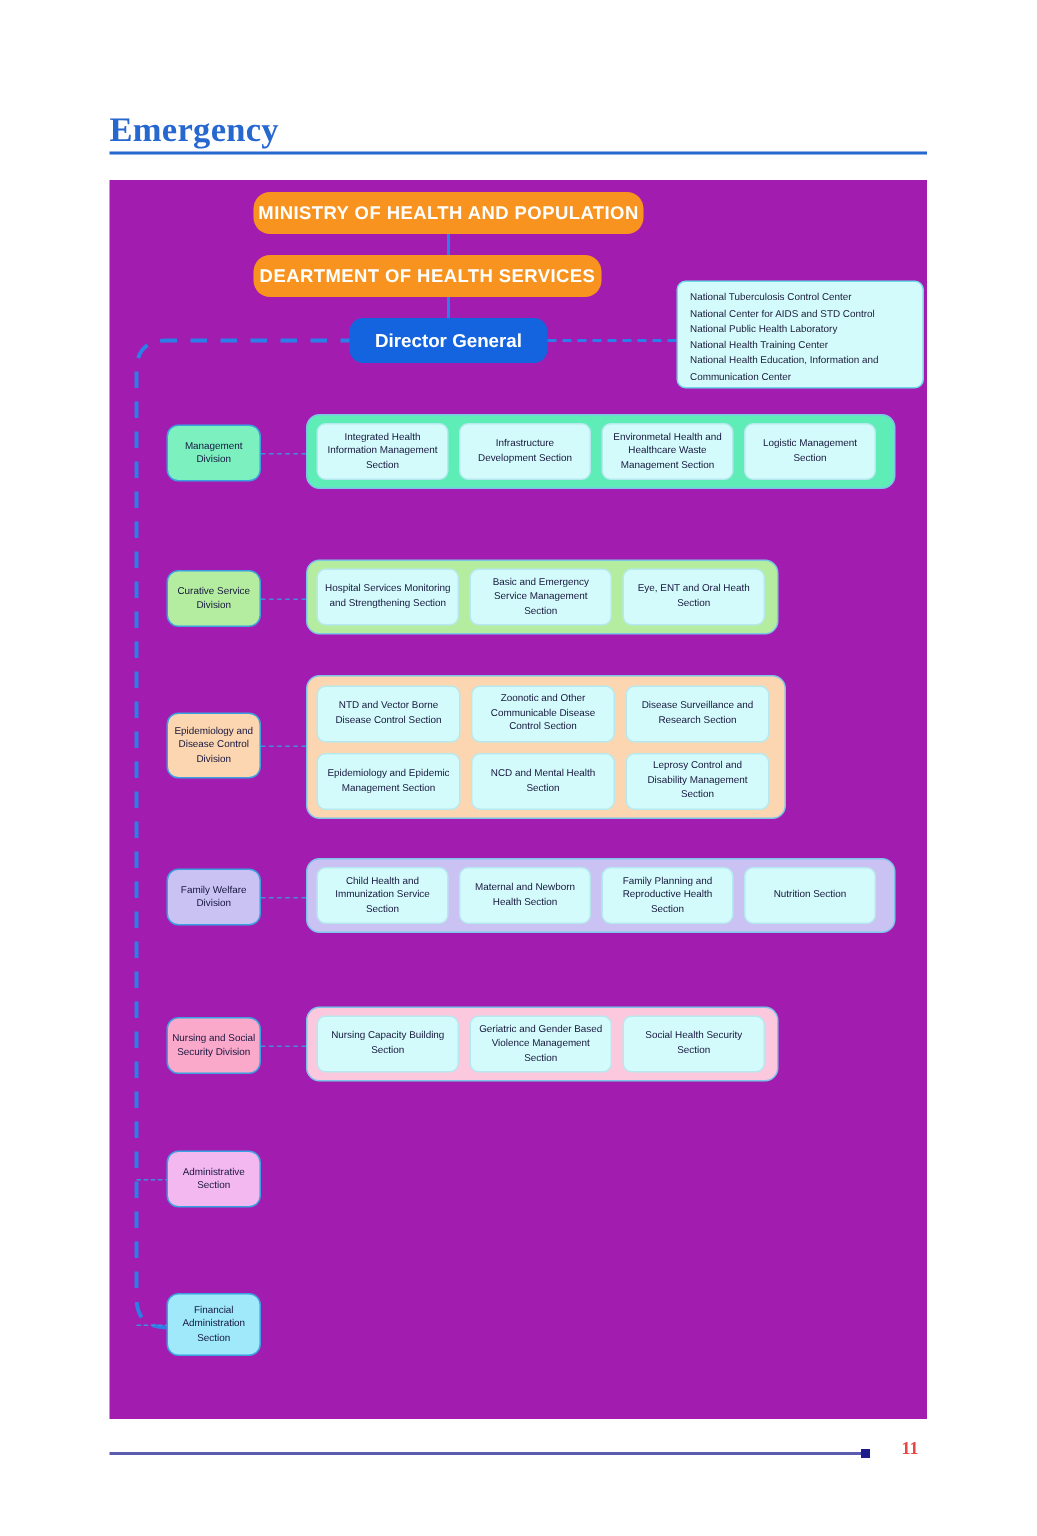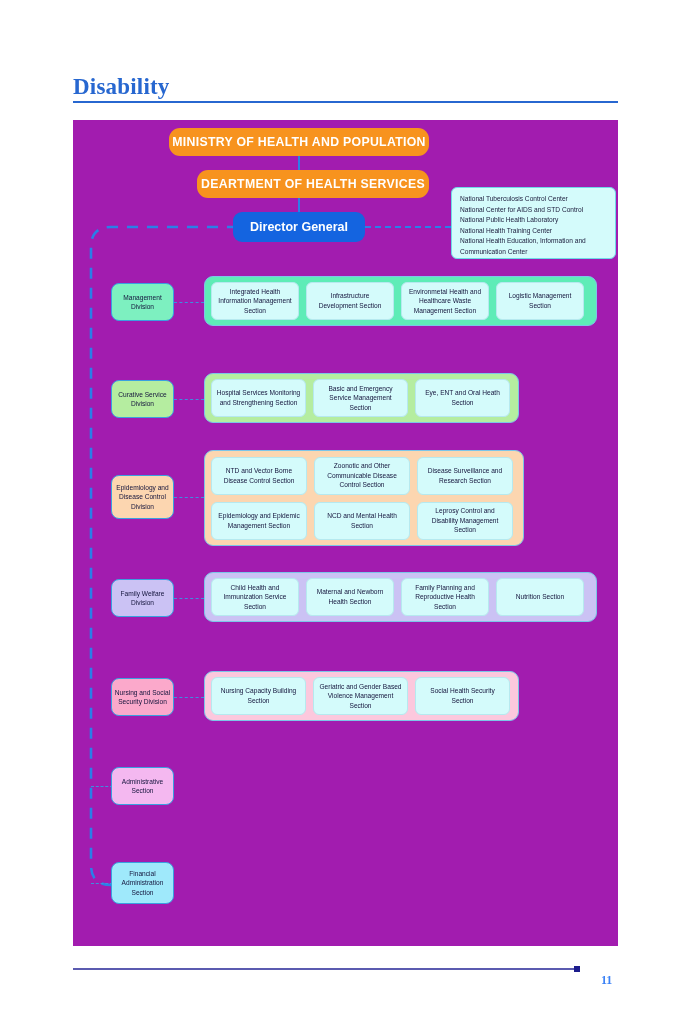--- a/index.html
+++ b/index.html
@@ -54,21 +54,21 @@
     align-items: center;
     justify-content: center;
     text-align: center;
     letter-spacing: 0.3px;
   }
   #box-ministry {
     left: 96px; top: 8px; width: 260px; height: 28px;
     font-size: 12.3px;
   }
   #box-department {
-    left: 124px; top: 50px; width: 232px; height: 28px;
+    left: 96px; top: 50px; width: 232px; height: 28px;
     font-size: 12.3px;
   }
   #box-director {
     position: absolute;
     left: 160px; top: 92px; width: 132px; height: 30px;
     background: #1464e0;
     color: #ffffff;
     font-weight: bold;
     font-size: 12.5px;
     border-radius: 9px;
@@ -199,27 +199,27 @@
     position: absolute; left: 73px; top: 968px; width: 503px; height: 2px;
     background: #5b5bb0;
   }
   #footer-dot {
     position: absolute; left: 574px; top: 966px; width: 6px; height: 6px;
     background: #1c1c8c;
   }
   #page-number {
     position: absolute; left: 601px; top: 958px;
     font-family: "Liberation Serif", serif;
-    font-weight: bold; font-size: 12px; color: #3b82f6; margin-top: 15px;
+    font-weight: bold; font-size: 12px; color: #ef4444;
   }
 </style>
 </head>
 <body>
 
-<div id="page-title">Disability</div>
+<div id="page-title">Emergency</div>
 <div id="title-rule"></div>
 
 <div id="chart-canvas">
 
   <svg id="spine" viewBox="0 0 545 826" xmlns="http://www.w3.org/2000/svg">
     <path d="M 225 107 L 38 107 Q 18 107 18 127 L 18 745 Q 18 765 38 765" fill="none" stroke="#2a7fe8" stroke-width="2.6" stroke-dasharray="11 9" stroke-linecap="butt"></path>
   </svg>
 
   <div class="banner" id="box-ministry">MINISTRY OF HEALTH AND POPULATION</div>
   <div class="vlink" id="vlink-1"></div>

